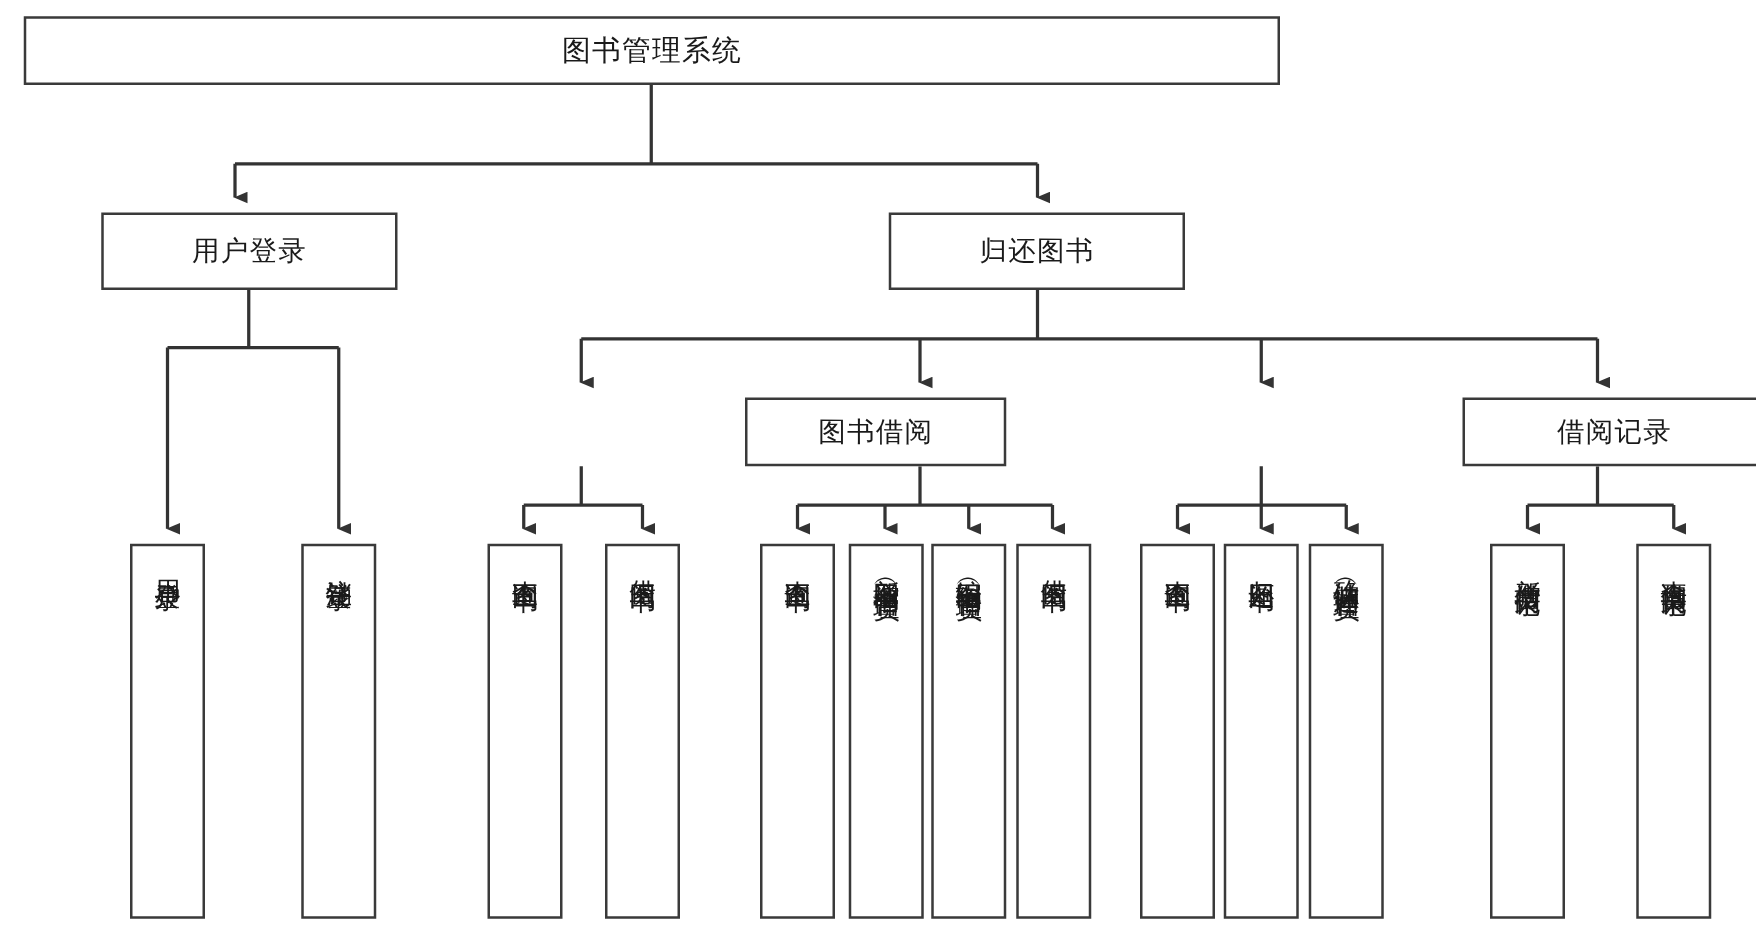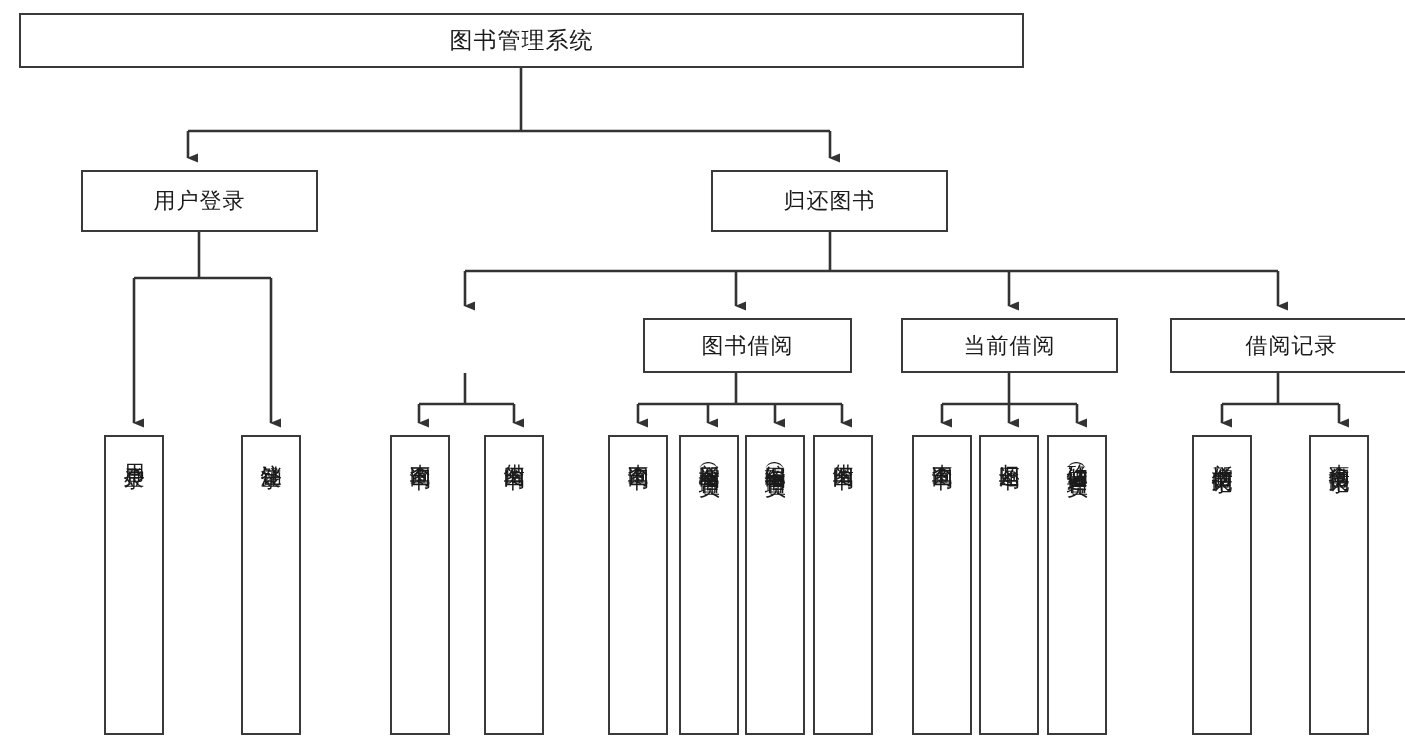--- a/index.html
+++ b/index.html
@@ -107,25 +107,22 @@
     <span>图书管理系统</span>
   </div>
 
   <div class="node h" style="left:81px;top:170px;width:237px;height:62px;">
     <span>用户登录</span>
   </div>
   <div class="node h" style="left:711px;top:170px;width:237px;height:62px;">
     <span>归还图书</span>
   </div>
 
-  <div class="node h" style="left:643px;top:318px;width:209px;height:55px;">
+  <div class="node h" style="left:596px;top:318px;width:209px;height:55px;">
     <span>图书借阅</span>
-  </div>
-  <div class="node h" style="left:901px;top:318px;width:217px;height:55px;">
-    <span>当前借阅</span>
   </div>
   <div class="node h" style="left:1170px;top:318px;width:243px;height:55px;">
     <span>借阅记录</span>
   </div>
 
   <div class="node v" style="left:104px;top:435px;width:60px;height:300px;">
     <span class="vtext">用户登录</span>
   </div>
   <div class="node v" style="left:241px;top:435px;width:60px;height:300px;">
     <span class="vtext">注销登录</span>

